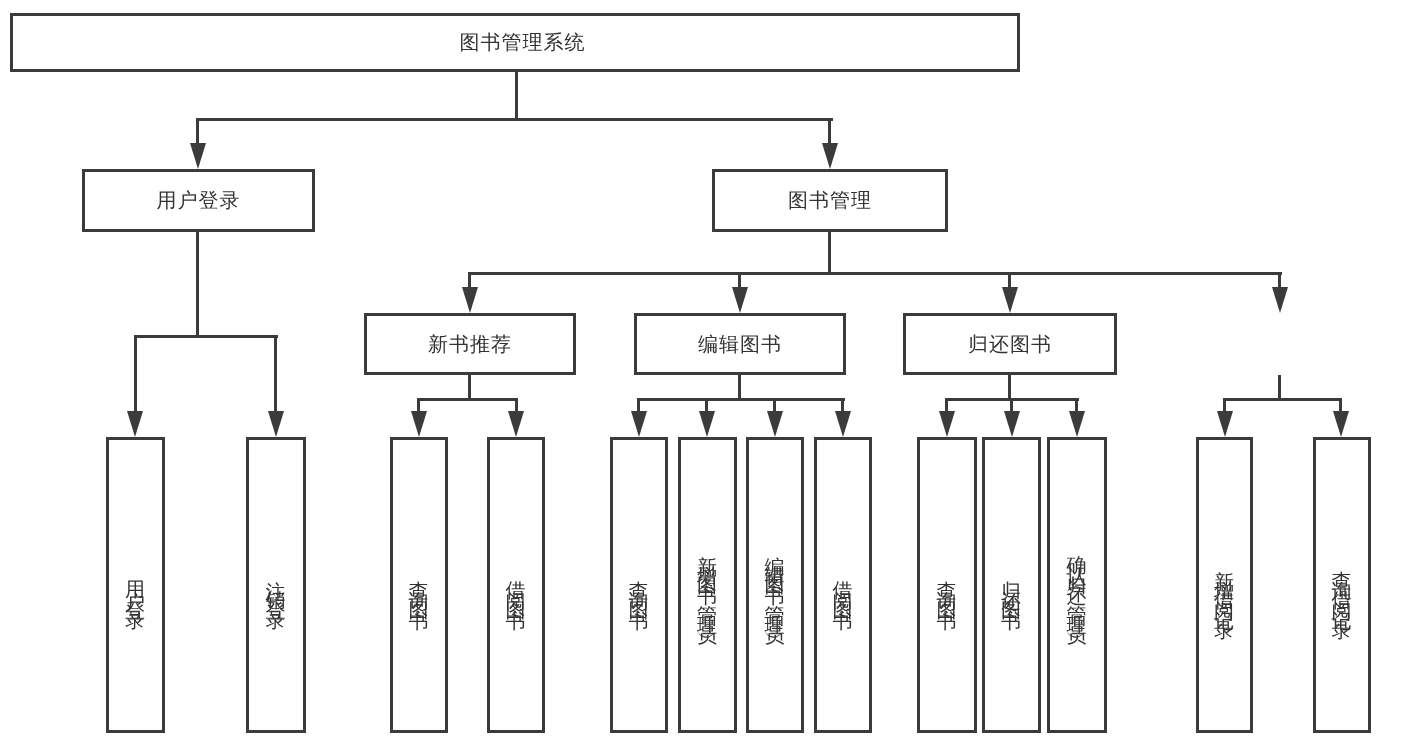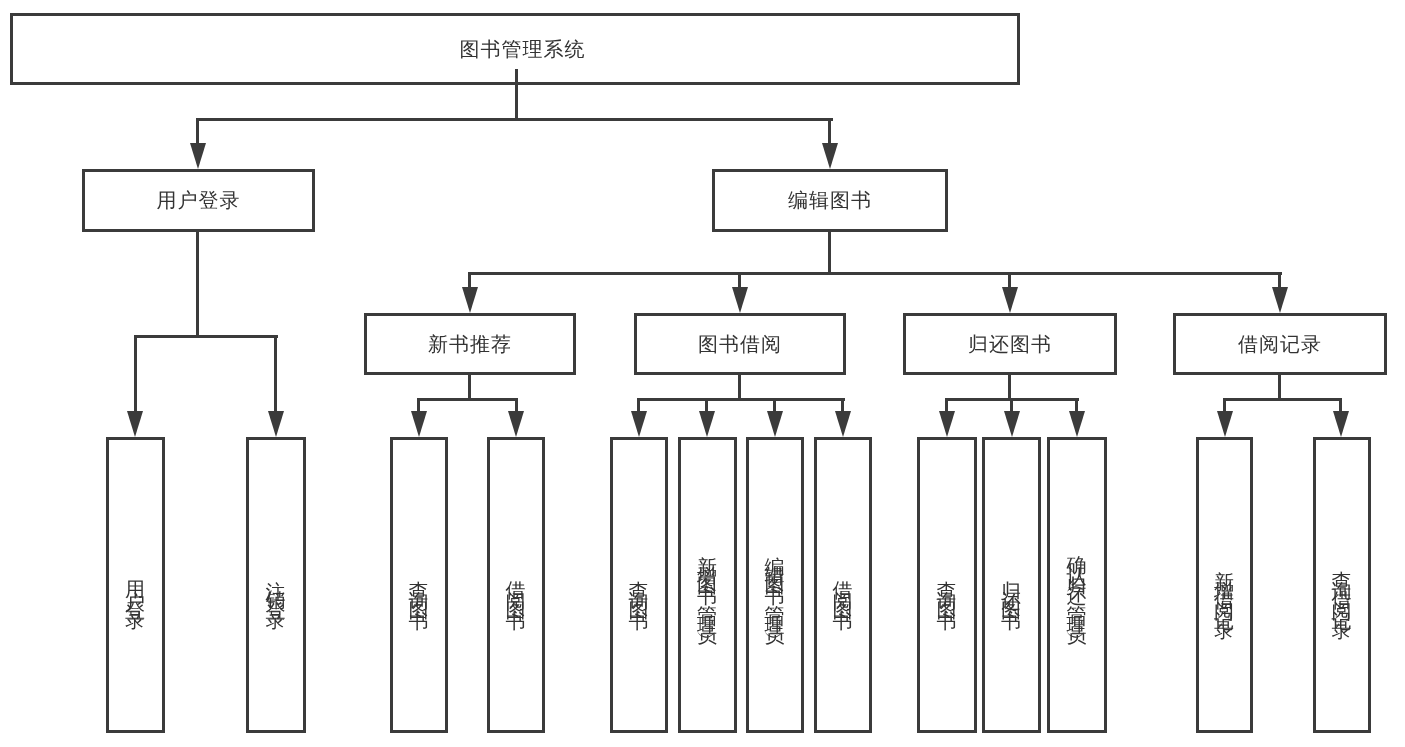--- a/index.html
+++ b/index.html
@@ -58,36 +58,36 @@
     color:var(--watermark);
     z-index:10;
     white-space:nowrap;
   }
 </style>
 </head>
 <body>
 
 <div class="canvas">
 
-  <div class="node" style="left:10px;top:13px;width:1010px;height:72px;padding-left:15px;">
+  <div class="node" style="left:10px;top:13px;width:1010px;height:59px;padding-left:15px;">
     <span>图书管理系统</span>
   </div>
 
   <div class="vline" style="left:515px;top:69px;height:52px;"></div>
   <div class="hline" style="left:197px;top:118px;width:636px;"></div>
   <div class="vline" style="left:196px;top:118px;height:27px;"></div>
   <div class="vline" style="left:828px;top:118px;height:27px;"></div>
   <div class="arrow" style="left:190px;top:143px;"></div>
   <div class="arrow" style="left:822px;top:143px;"></div>
 
   <div class="node" style="left:82px;top:169px;width:233px;height:63px;">
     <span>用户登录</span>
   </div>
   <div class="node" style="left:712px;top:169px;width:236px;height:63px;">
-    <span>编辑图书</span>
+    <span>图书管理</span>
   </div>
 
   <div class="vline" style="left:196px;top:232px;height:106px;"></div>
   <div class="hline" style="left:134px;top:335px;width:144px;"></div>
   <div class="vline" style="left:134px;top:335px;height:77px;"></div>
   <div class="vline" style="left:274px;top:335px;height:77px;"></div>
   <div class="arrow" style="left:127px;top:411px;"></div>
   <div class="arrow" style="left:268px;top:411px;"></div>
 
   <div class="vline" style="left:828px;top:232px;height:43px;"></div>
@@ -98,27 +98,24 @@
   <div class="vline" style="left:1278px;top:272px;height:16px;"></div>
   <div class="arrow" style="left:462px;top:287px;"></div>
   <div class="arrow" style="left:732px;top:287px;"></div>
   <div class="arrow" style="left:1002px;top:287px;"></div>
   <div class="arrow" style="left:1272px;top:287px;"></div>
 
   <div class="node" style="left:364px;top:313px;width:212px;height:62px;">
     <span>新书推荐</span>
   </div>
   <div class="node" style="left:634px;top:313px;width:212px;height:62px;">
-    <span>图书借阅</span>
+    <span>编辑图书</span>
   </div>
   <div class="node" style="left:903px;top:313px;width:214px;height:62px;">
     <span>归还图书</span>
-  </div>
-  <div class="node" style="left:1173px;top:313px;width:214px;height:62px;">
-    <span>借阅记录</span>
   </div>
 
   <div class="vline" style="left:468px;top:375px;height:26px;"></div>
   <div class="hline" style="left:417px;top:398px;width:101px;"></div>
   <div class="vline" style="left:417px;top:398px;height:14px;"></div>
   <div class="vline" style="left:515px;top:398px;height:14px;"></div>
   <div class="arrow" style="left:411px;top:411px;"></div>
   <div class="arrow" style="left:508px;top:411px;"></div>
 
   <div class="vline" style="left:738px;top:375px;height:26px;"></div>

